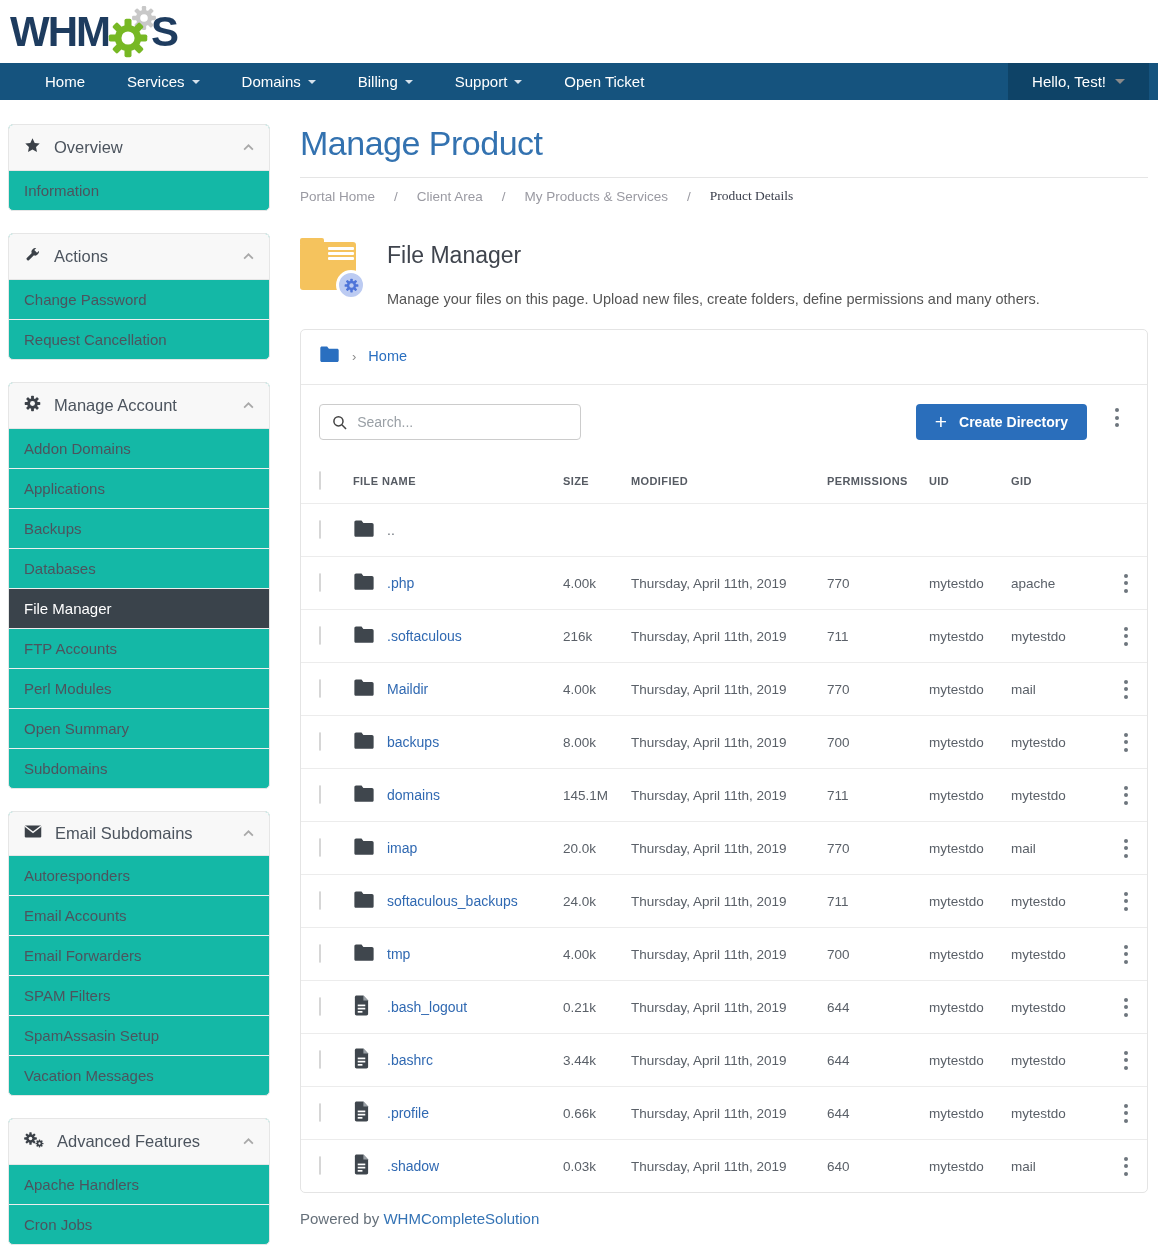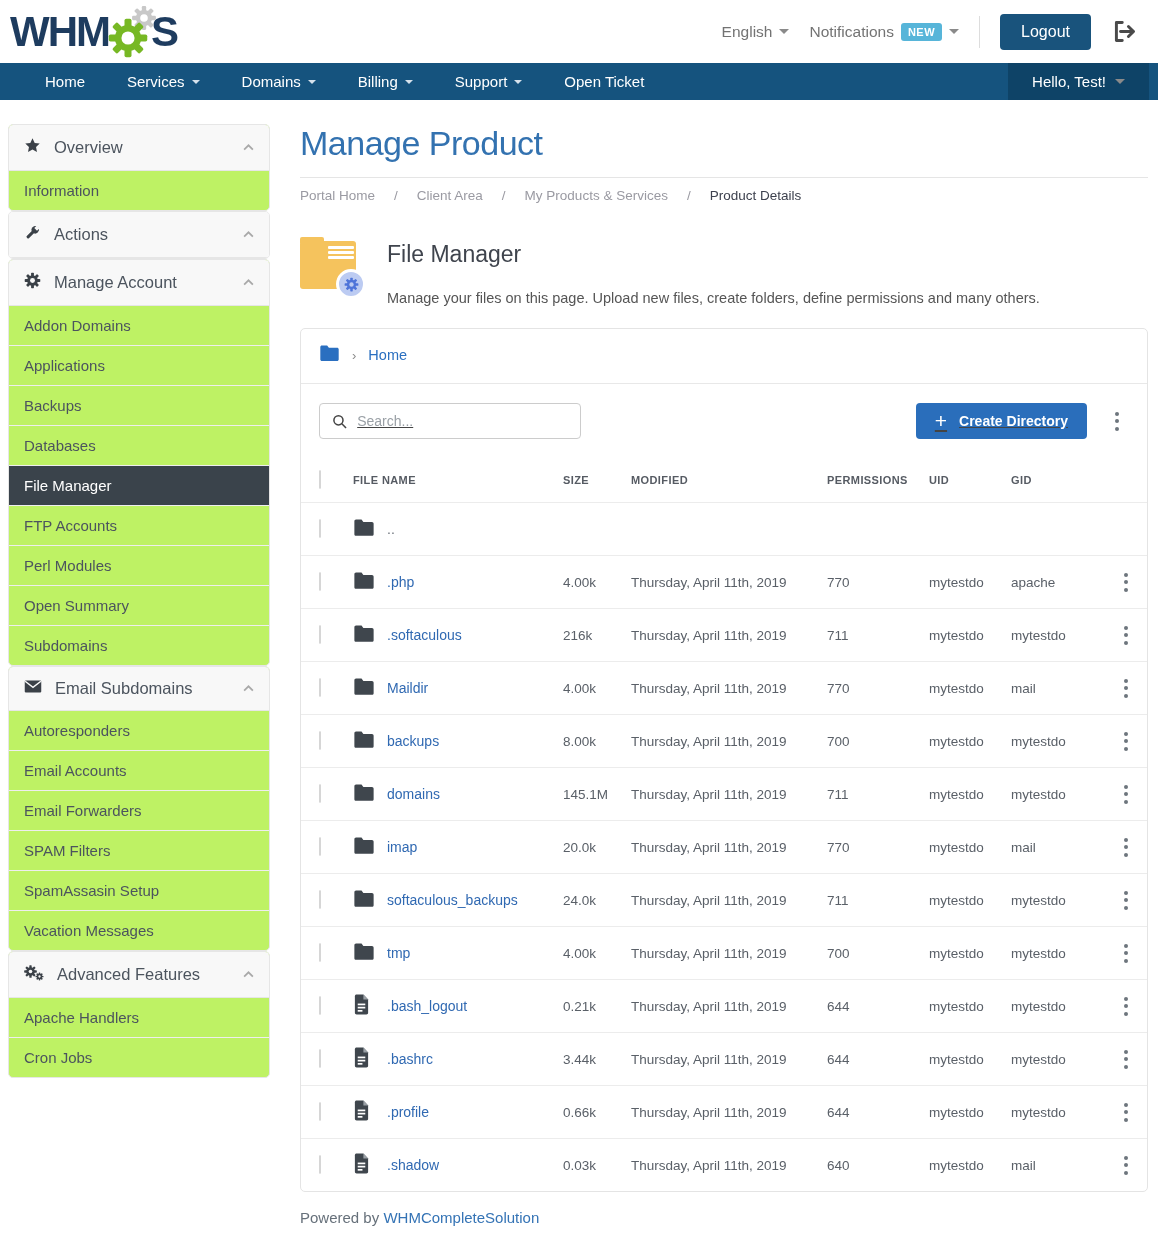--- a/index.html
+++ b/index.html
@@ -28,53 +28,53 @@
   .nav-item .caret-down { border-top-color:#d6e2ec; border-left-width:4px; border-right-width:4px; border-top-width:4px; }
   .nav-greeting { margin-left:auto; margin-right:9px; background:#0E4367; color:#fff; font-size:15px; height:37px;
     display:flex; align-items:center; gap:9px; padding:0 24px; cursor:pointer; }
 
   
   .content { display:flex; align-items:flex-start; padding:24px 10px 0 8px; gap:30px; }
   .sidebar { width:262px; flex:0 0 262px; }
   .main { flex:1; min-width:0; }
 
   
-  .panel { border:1px solid #e6e6e6; border-radius:5px; background:#bef264; overflow:hidden; }
+  .panel { border:1px solid #e6e6e6; border-radius:5px; background:#14b8a6; margin-bottom:22px; overflow:hidden; }
   .panel-head { display:flex; align-items:center; gap:13px; background:#f8f8f8; padding:12px 15px;
     border-bottom:1px solid #e6e6e6; color:#4C545E; font-size:16.5px; }
   .panel-head .spacer { flex:1; }
   .chev-up { width:11px; height:7px; }
   .side-item { padding:11px 15px; font-size:15px; color:#4C545E; border-bottom:1px solid #eee; cursor:pointer; }
   .side-item:last-child { border-bottom:none; }
   .side-item.active { background:#3A434B; color:#fff; }
 
   
   .page-title { font-size:34px; font-weight:400; color:#3372B0; letter-spacing:-0.5px; }
   .title-rule { border:none; border-top:1px solid #e5e5e5; margin:14px 0 10px; }
   .breadcrumb { display:flex; align-items:center; gap:19px; font-size:13.5px; color:#9A9AA2; }
   .breadcrumb a { color:#9A9AA2; text-decoration:none; cursor:pointer; }
-  .breadcrumb .current { color:#3D414E; }
+  .breadcrumb .current { color:#3D414E;font-family:Liberation Serif, serif; }
 
   .product-head { display:flex; gap:27px; margin-top:38px; }
   .prod-icon { position:relative; width:60px; height:52px; flex:0 0 60px; }
   .prod-folder { position:absolute; inset:0 4px 4px 0; background:#F5C35D; border-radius:3px; }
   .prod-folder:before { content:""; position:absolute; top:-4px; left:0; width:24px; height:6px; background:#F5C35D; border-radius:2px 2px 0 0; }
   .prod-lines { position:absolute; top:5px; right:6px; width:26px; }
   .prod-lines i { display:block; height:2.5px; background:#fff; margin-bottom:2.5px; border-radius:1px; }
   .prod-badge { position:absolute; right:-6px; bottom:-6px; width:30px; height:30px; border-radius:50%;
     background:#BCCBF2; border:3px solid #fff; display:flex; align-items:center; justify-content:center; }
   .prod-title { font-size:23px; color:#3F444D; font-weight:400; }
   .prod-desc { font-size:14.5px; color:#555; margin-top:22px; }
 
   
   .fm-panel { border:1px solid #e4e4e4; border-radius:5px; margin-top:22px; background:#fff; }
   .fm-path { display:flex; align-items:center; gap:12px; padding:15px 18px 17px; border-bottom:1px solid #e8e8e8; }
   .fm-path .sep { color:#8a8a8a; font-size:13px; }
   .fm-path a { color:#2A6FC0; font-size:14.5px; text-decoration:none; cursor:pointer; }
-  .fm-toolbar { display:flex; align-items:center; padding:19px 18px 15px;text-decoration:underline; }
+  .fm-toolbar { display:flex; align-items:flex-start; padding:19px 18px 15px; }
   .search-box { display:flex; align-items:center; gap:10px; width:262px; height:36px;
     border:1px solid #ccc; border-radius:4px; padding:0 12px; }
   .search-box input { border:none; outline:none; font-size:14px; color:#555; width:100%; font-family:inherit; }
   .search-box input::placeholder { color:#9aa0a6; }
   .fm-toolbar .grow { flex:1; }
   .create-btn { display:flex; align-items:center; gap:12px; background:#2A6EBB; color:#fff; border:none;
     border-radius:4px; font-size:14px; font-weight:bold; padding:0 19px; height:36px; cursor:pointer; font-family:inherit; }
   .create-btn .plus { font-size:21px; font-weight:400; line-height:1; margin-top:-2px; }
   .dots { display:flex; flex-direction:column; gap:3.5px; align-items:center; cursor:pointer; padding:4px; }
   .dots i { width:4px; height:4px; border-radius:50%; background:#6d757d; }
@@ -118,40 +118,20 @@
             <rect x="20" y="2" width="8" height="44" rx="2" transform="rotate(45 24 24)"></rect>
             <rect x="20" y="2" width="8" height="44" rx="2" transform="rotate(90 24 24)"></rect>
             <rect x="20" y="2" width="8" height="44" rx="2" transform="rotate(135 24 24)"></rect>
             <circle cx="24" cy="24" r="15"></circle>
           </g>
           <circle cx="24" cy="24" r="7.5" fill="#fff"></circle>
         </svg>
     </span>
     <span class="logo-txt">S</span>
   </div>
-  <div class="header-right">
-    <div class="hdr-link">
-      <span>English</span>
-        <span class="caret-down"></span>
-    </div>
-    <div class="hdr-link">
-      <span>Notifications</span>
-      <span class="badge-new">NEW</span>
-      <span class="caret-down"></span>
-    </div>
-    <div class="vdiv"></div>
-    <button class="logout-btn">Logout</button>
-    <span class="signout-wrap">
-      <svg width="27" height="27" viewBox="0 0 24 24" fill="none" stroke="#4a4a4a" stroke-width="2.6" stroke-linecap="round" stroke-linejoin="round">
-          <path d="M10 4H4.8v16H10"></path>
-          <path d="M8.5 12h11"></path>
-          <path d="M15.5 7.5L20 12l-4.5 4.5"></path>
-        </svg>
-    </span>
-  </div>
 </header>
 
 <nav class="navbar">
   <div class="nav-item">
       <span>Home</span>
     </div>
   <div class="nav-item">
       <span>Services</span>
       <span class="caret-down"></span>
     </div>
@@ -202,20 +182,24 @@
                 <circle cx="20" cy="11" r="8.5"></circle>
                 <rect x="15.5" y="1" width="9" height="8.5" fill="#f8f8f8"></rect>
               </g>
             </svg></span>
       <span class="panel-title">Actions</span>
       <span class="spacer"></span>
       <svg class="chev-up" viewBox="0 0 12 8" fill="none" stroke="#a9a9a9" stroke-width="2">
             <path d="M1 6.5L6 1.5l5 5"></path>
           </svg>
     </div>
+    <div class="panel-items">
+          <div class="side-item">Change Password</div>
+          <div class="side-item">Request Cancellation</div>
+        </div>
   </section>
 
   <section class="panel">
     <div class="panel-head">
       <span class="panel-icon"><svg width="17" height="17" viewBox="0 0 48 48">
               <g fill="#3b4148">
                 <rect x="20" y="2" width="8" height="44" rx="2"></rect>
                 <rect x="20" y="2" width="8" height="44" rx="2" transform="rotate(45 24 24)"></rect>
                 <rect x="20" y="2" width="8" height="44" rx="2" transform="rotate(90 24 24)"></rect>
                 <rect x="20" y="2" width="8" height="44" rx="2" transform="rotate(135 24 24)"></rect>

